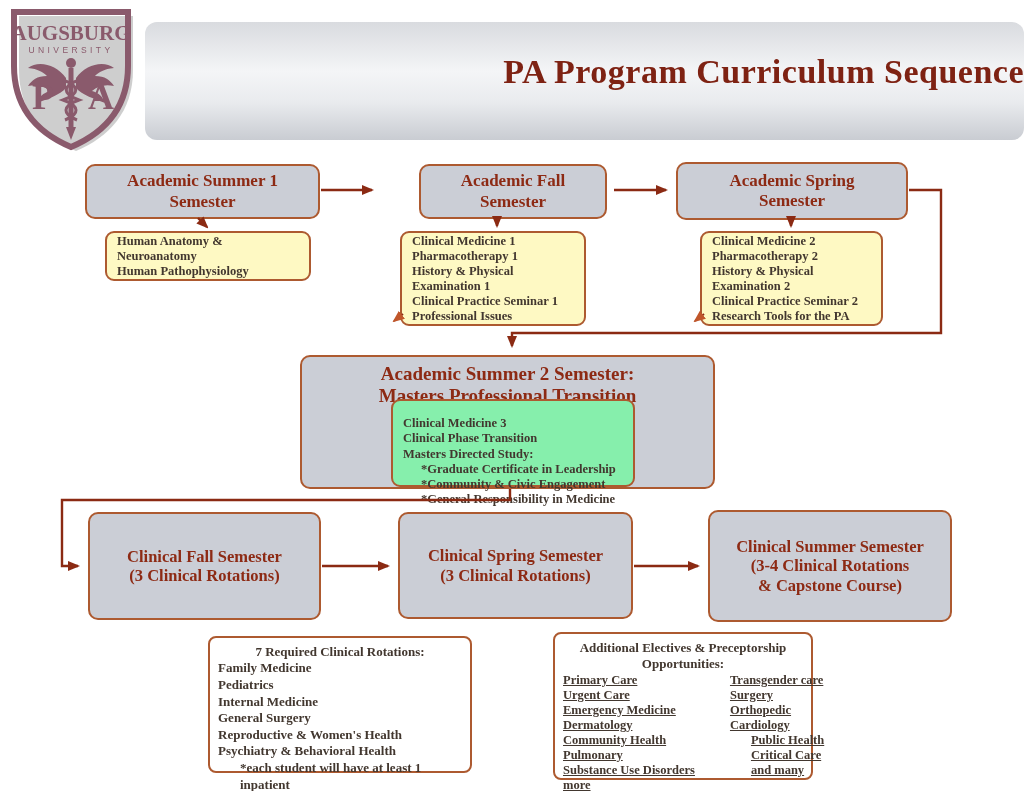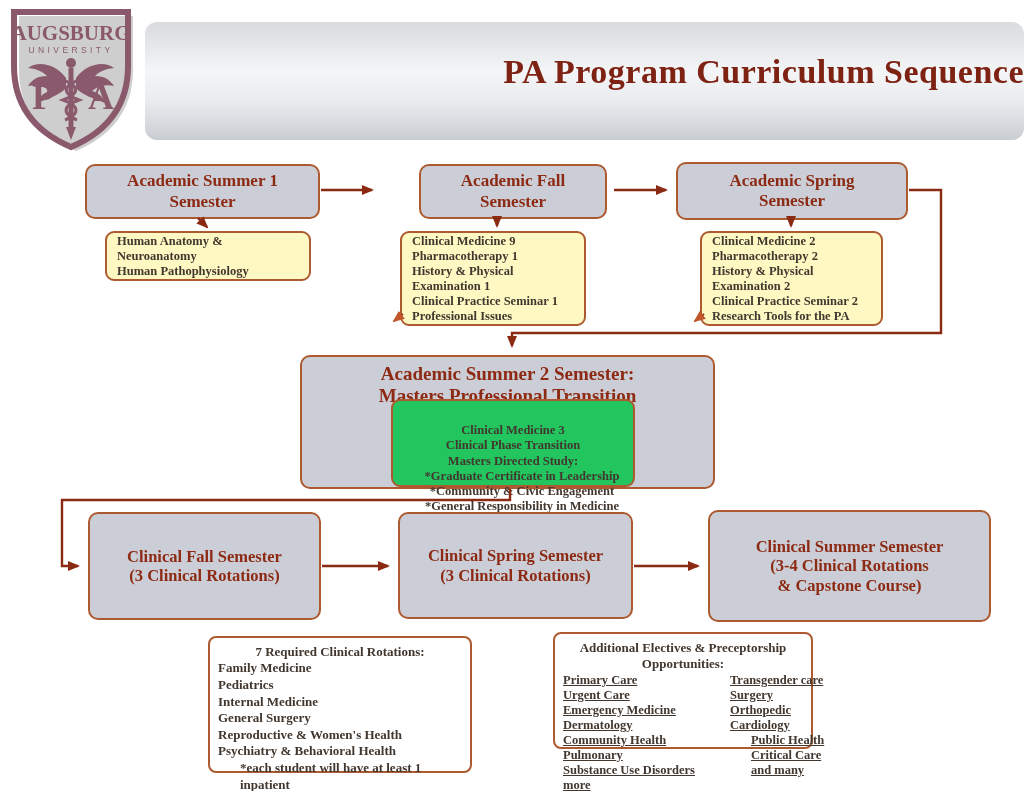--- a/index.html
+++ b/index.html
@@ -50,24 +50,24 @@
     padding:4px 10px;box-sizing:border-box;
   }
   .bigbox{
     position:absolute;background:var(--box-fill);
     border:2px solid var(--box-border);border-radius:10px;
     box-sizing:border-box;text-align:center;
   }
   .bigbox .ttl{color:var(--heading-red);font-weight:bold;font-size:19px;line-height:1.15;margin-top:6px;}
   .clin{font-size:16.5px;}
   .whitebox{
-    position:absolute;background:#22c55e;
+    position:absolute;background:#86efac;
     border:2px solid var(--box-border);border-radius:9px;
     color:var(--dark-text);font-weight:bold;font-size:12.5px;line-height:1.22;
-    text-align:center;padding:22px 10px;box-sizing:border-box;
+    text-align:left;padding:15px 10px;box-sizing:border-box;
   }
   .starred{margin-left:18px;}
   
   .infobox{
     position:absolute;background:#ffffff;
     border:2px solid var(--box-border);border-radius:8px;
     color:var(--dark-text);font-weight:bold;box-sizing:border-box;
     padding:6px 8px;text-align:left;
   }
   .infobox .ib-title{text-align:center;font-size:13px;line-height:1.25;}
@@ -122,21 +122,21 @@
   </div>
   <div class="hdr" style="left:676px;top:162px;width:232px;height:58px;padding:0 30px;">
     <div>Academic Spring Semester</div>
   </div>
 
   <div class="course" style="left:105px;top:231px;width:206px;height:50px;">
       <div class="line">Human Anatomy &amp; Neuroanatomy</div>
       <div class="line">Human Pathophysiology</div>
     </div>
   <div class="course" style="left:400px;top:231px;width:186px;height:95px;">
-      <div class="line">Clinical Medicine 9</div>
+      <div class="line">Clinical Medicine 1</div>
       <div class="line">Pharmacotherapy 1</div>
       <div class="line">History &amp; Physical Examination 1</div>
       <div class="line">Clinical Practice Seminar 1</div>
       <div class="line">Professional Issues</div>
     </div>
   <div class="course" style="left:700px;top:231px;width:183px;height:95px;">
       <div class="line">Clinical Medicine 2</div>
       <div class="line">Pharmacotherapy 2</div>
       <div class="line">History &amp; Physical Examination 2</div>
       <div class="line">Clinical Practice Seminar 2</div>
@@ -163,42 +163,42 @@
   </div>
 
   <div class="bigbox hdr clin" style="left:88px;top:512px;width:233px;height:108px;">
       <div class="line">Clinical Fall Semester</div>
       <div class="line">(3 Clinical Rotations)</div>
     </div>
   <div class="bigbox hdr clin" style="left:398px;top:512px;width:235px;height:107px;">
       <div class="line">Clinical Spring Semester</div>
       <div class="line">(3 Clinical Rotations)</div>
     </div>
-  <div class="bigbox hdr clin" style="left:708px;top:510px;width:283px;height:112px;">
+  <div class="bigbox hdr clin" style="left:708px;top:510px;width:244px;height:112px;">
       <div class="line">Clinical Summer Semester</div>
       <div class="line">(3-4 Clinical Rotations</div>
       <div class="line">&amp; Capstone Course)</div>
     </div>
 
   <div class="infobox req" style="left:208px;top:636px;width:264px;height:137px;">
     <div class="ib-title">7 Required Clinical Rotations:</div>
     <div>
         <div class="line">Family Medicine</div>
         <div class="line">Pediatrics</div>
         <div class="line">Internal Medicine</div>
         <div class="line">General Surgery</div>
         <div class="line">Reproductive &amp; Women's Health</div>
         <div class="line">Psychiatry &amp; Behavioral Health</div>
       </div>
     <div class="note">
         <div class="line">*each student will have at least 1 inpatient</div>
       </div>
   </div>
 
-  <div class="infobox elect" style="left:553px;top:632px;width:260px;height:117px;">
+  <div class="infobox elect" style="left:553px;top:632px;width:260px;height:148px;">
     <div class="ib-title">
         <div class="line">Additional Electives &amp; Preceptorship</div>
         <div class="line">Opportunities:</div>
       </div>
     <div class="cols">
       <div class="col1">
           <div class="line">Primary Care</div>
           <div class="line">Urgent Care</div>
           <div class="line">Emergency Medicine</div>
           <div class="line">Dermatology</div>

